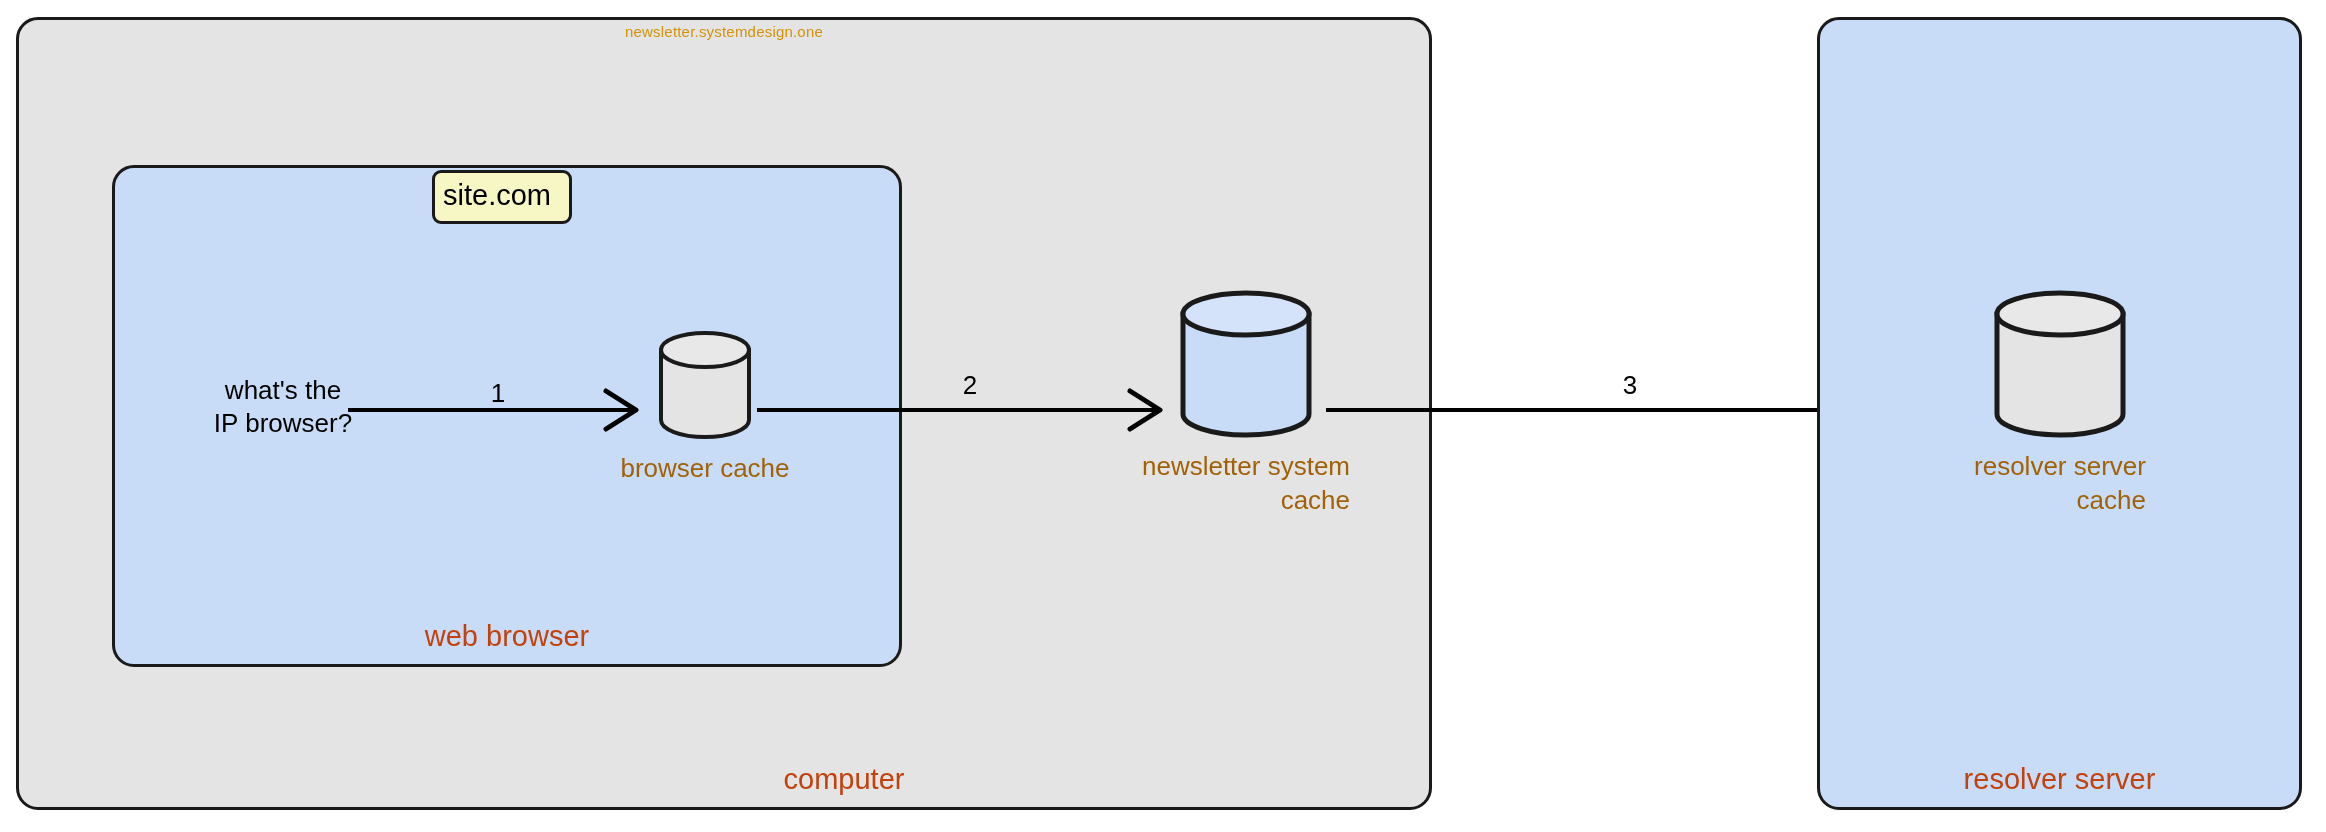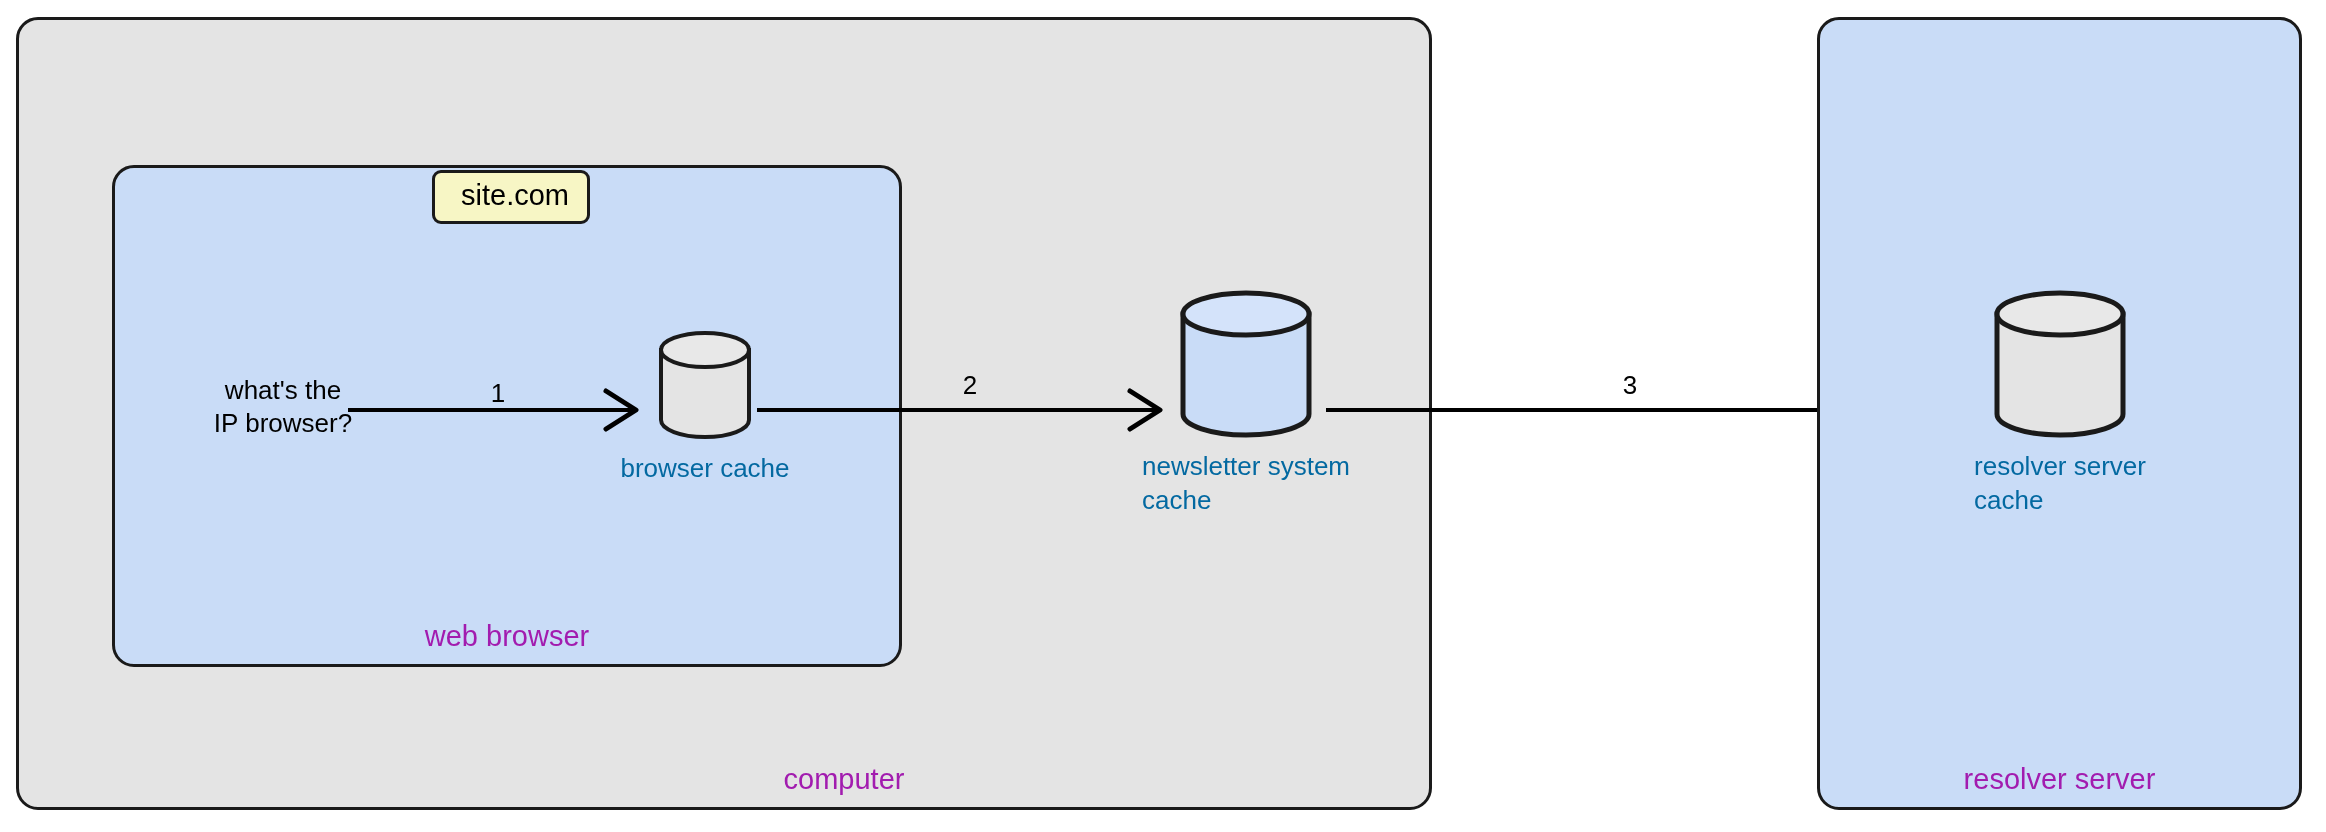--- a/index.html
+++ b/index.html
@@ -44,21 +44,21 @@
     top: 17px;
     width: 485px;
     height: 793px;
     background: #c9dcf7;
   }
   
   .container-label {
     position: absolute;
     text-align: center;
     font-size: 29px;
-    color: #a21caf;
+    color: #c2410c;
     white-space: nowrap;
     line-height: 1.15;
   }
   #computer-label {
     left: 16px;
     top: 763px;
     width: 1656px;
   }
   #browser-label {
     left: 112px;
@@ -80,21 +80,21 @@
     font-size: 15px;
     color: #d4920a;
     letter-spacing: 0.2px;
     white-space: nowrap;
   }
   
   #site-tag {
     position: absolute;
     left: 432px;
     top: 170px;
-    padding: 7px 18px 9px 26px;
+    padding: 7px 18px 9px 8px;
     background: #f7f6c5;
     border: 3px solid #1a1a1a;
     border-radius: 9px;
     font-size: 29px;
     color: #000000;
     white-space: nowrap;
     line-height: 1.1;
   }
   
   #question-text {
@@ -108,23 +108,23 @@
     text-align: center;
   }
   
   .cylinder-wrap {
     position: absolute;
   }
   .cyl-caption {
     position: absolute;
     left: 50%;
     transform: translateX(-50%);
-    text-align: left;
+    text-align: right;
     font-size: 26px;
-    color: #0369a1;
+    color: #a16207;
     white-space: nowrap;
     line-height: 1.3;
   }
   
   .arrow {
     position: absolute;
   }
   .arrow-label {
     position: absolute;
     text-align: center;
@@ -134,20 +134,21 @@
   }
   svg { display: block; overflow: visible; }
 </style>
 </head>
 <body>
 
 <div id="canvas">
 
   <div class="box" id="computer-box"></div>
 
+  <div id="watermark">newsletter.systemdesign.one</div>
 
   <div class="box" id="browser-box"></div>
 
   <div id="site-tag">site.com</div>
 
   <div id="question-text">
     <div>what's the</div>
     <div>IP browser?</div>
   </div>
 

